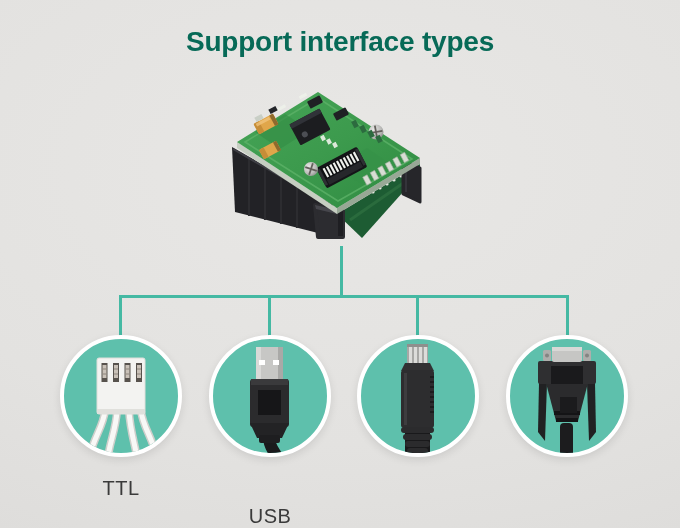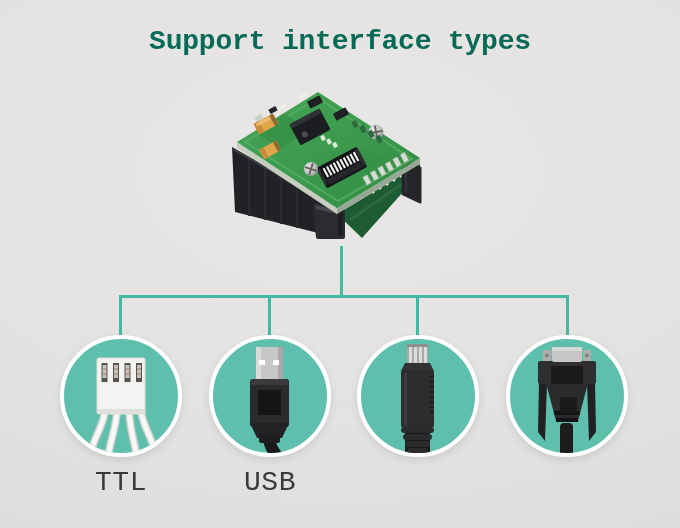--- a/index.html
+++ b/index.html
@@ -1,42 +1,42 @@
 <!DOCTYPE html>
 <html style="--title-color: #076a57; --line-teal: #45b9a3; --circle-teal: #5ec0ac; --label-color: #3a3a3a; --background: #e3e2e0;"><head>
 <meta charset="utf-8">
 <style>
   html,body{margin:0;padding:0;}
   .stage{
     position:relative;width:680px;height:528px;overflow:hidden;
     background:radial-gradient(120% 95% at 50% 32%, #e8e7e5 0%, #e3e2e0 55%, #dbdad8 100%);
-    font-family:Liberation Mono, monospace;
+    font-family:Liberation Sans, sans-serif;
   }
   .title{
     position:absolute;top:26px;left:0;width:680px;text-align:center;
     font-size:28px;font-weight:bold;letter-spacing:-0.2px;
     color:var(--title-color,#076a57);
   }
   .tree{position:absolute;left:0;top:0;}
   .tree path{stroke:var(--line-teal,#45b9a3);stroke-width:3;fill:none;}
   .pcb{position:absolute;left:215px;top:72px;width:260px;height:190px;}
   .node{
     position:absolute;top:335px;width:114px;height:114px;
     border:4px solid #fff;border-radius:50%;
     background:var(--circle-teal,#5ec0ac);
     overflow:hidden;box-sizing:content-box;
     box-shadow:0 3px 8px rgba(0,0,0,0.10);
   }
   .node svg{display:block;width:114px;height:114px;}
   .node-ttl{left:60px;} .node-usb{left:209px;} .node-ps2{left:357px;} .node-rs232{left:506px;}
   .iflabel{
-    position:absolute;top:467px;width:122px;text-align:center;
-    font-size:28px;letter-spacing:0.5px;color:var(--label-color,#3a3a3a);
-  }
-  .lbl-ttl{left:60px;} .lbl-usb{left:209px;} .lbl-ps2{left:357px;} .lbl-rs232{left:506px;}
+    position:absolute;top:477px;width:122px;text-align:center;
+    font-size:20px;letter-spacing:0.5px;color:var(--label-color,#3a3a3a);
+  }
+  .lbl-ttl{left:60px;} .lbl-usb{left:209px;margin-top:28px;} .lbl-ps2{left:357px;} .lbl-rs232{left:506px;}
 </style>
 </head>
 <body>
 
 <div class="stage">
 
   <div class="title">Support interface types</div>
 
   <svg class="tree" width="680" height="528" aria-hidden="true">
     <path d="M341.5 246 V296.5"></path>

